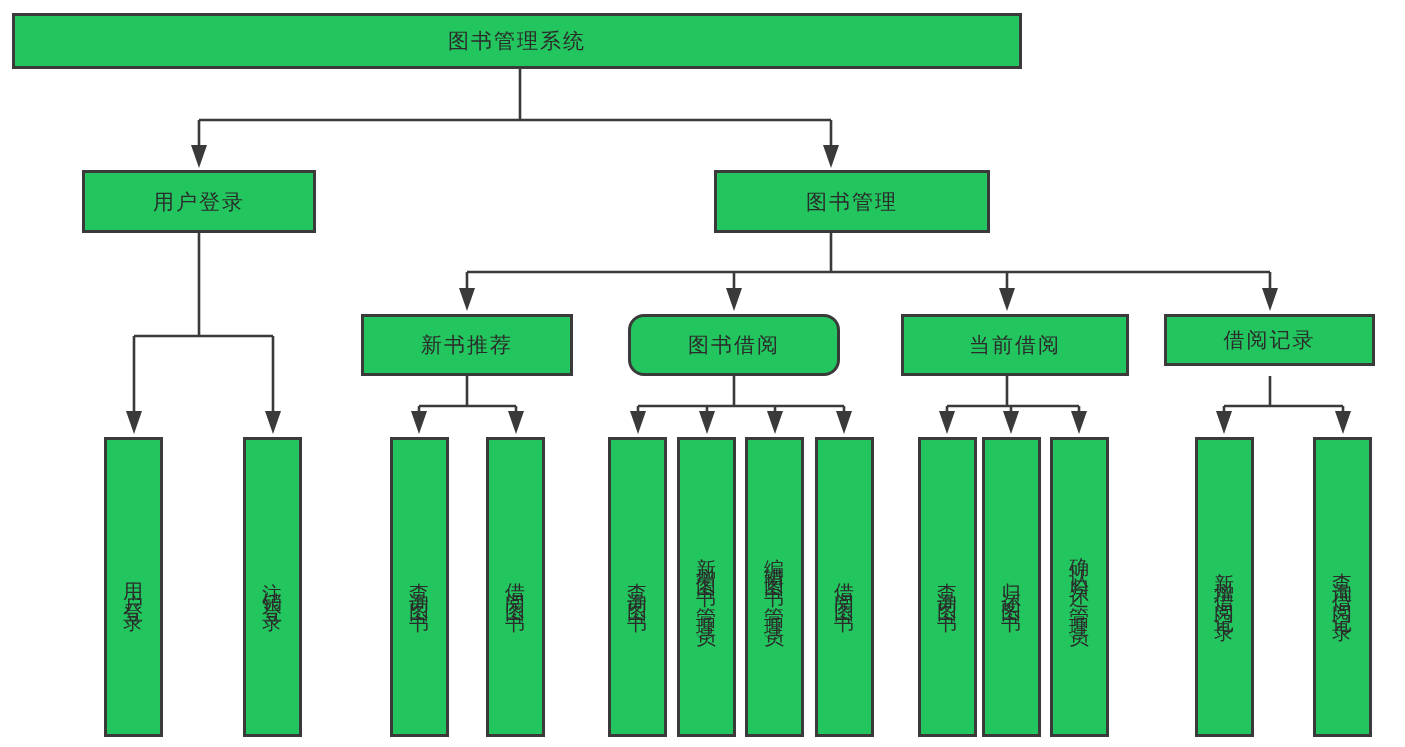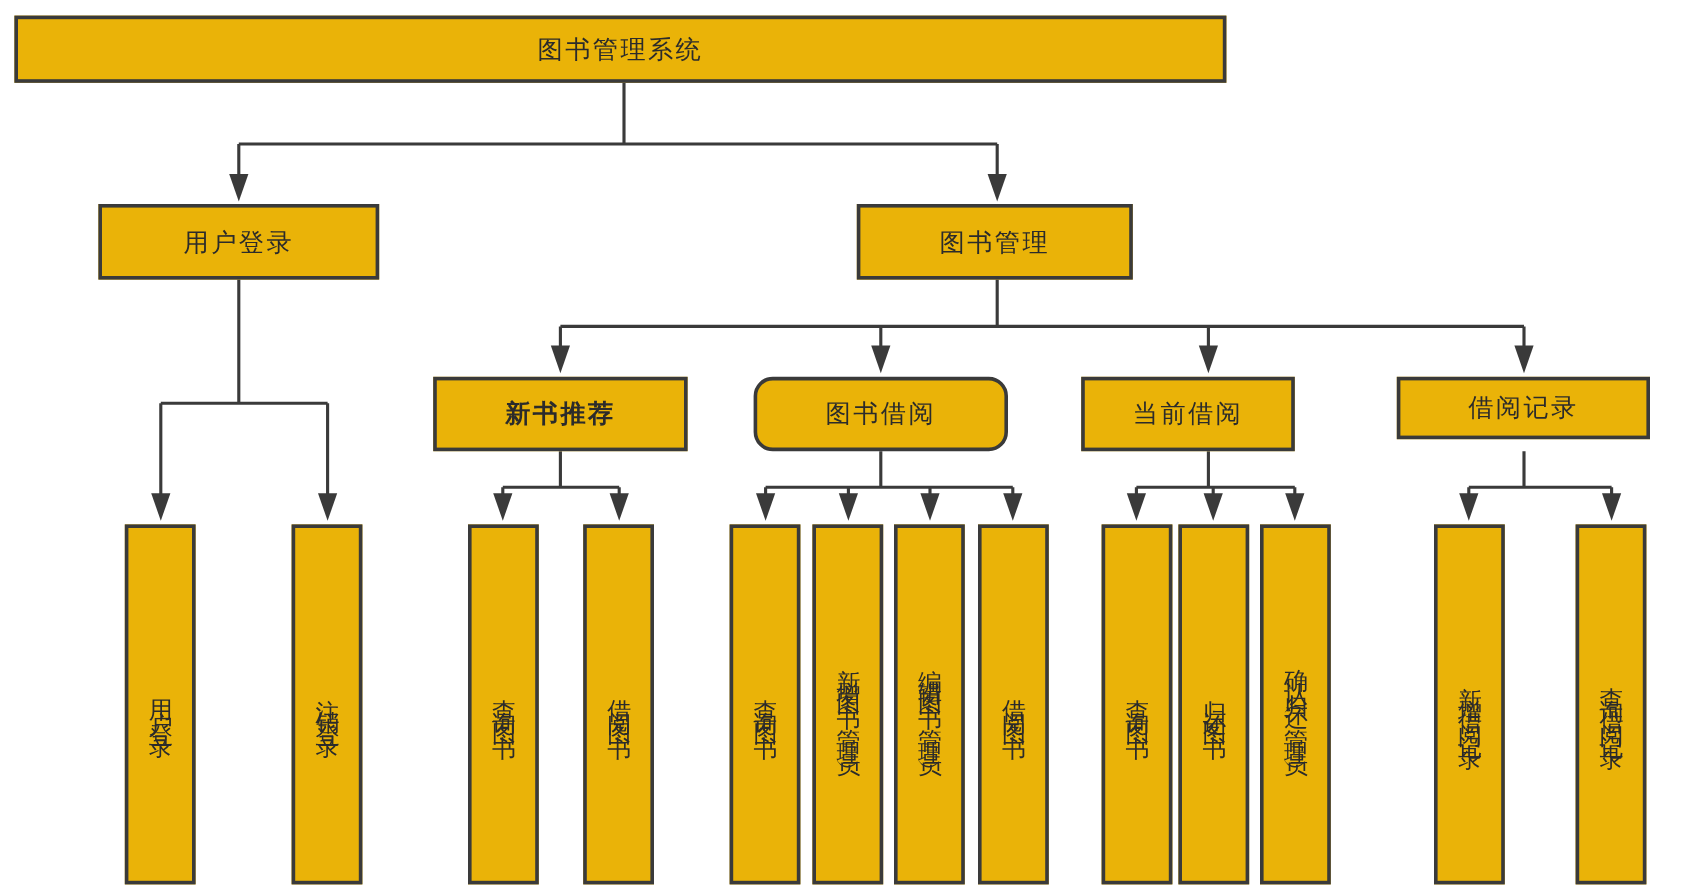--- a/index.html
+++ b/index.html
@@ -19,21 +19,21 @@
     position: absolute;
     left: 0;
     top: 0;
     width: 1405px;
     height: 747px;
   }
   .box {
     position: absolute;
     box-sizing: border-box;
     border: 3px solid #3a3a3a;
-    background: #eab308;
+    background: #22c55e;
     display: flex;
     align-items: center;
     justify-content: center;
     color: #2b2b2b;
     font-size: 21px;
     letter-spacing: 2px;
     white-space: nowrap;
   }
   .vbox {
     font-size: 20px;
@@ -104,31 +104,31 @@
     </g>
   </svg>
 
   <div class="box" style="left:12px; top:13px; width:1010px; height:56px;">
     <span>图书管理系统</span>
   </div>
 
   <div class="box" style="left:82px; top:170px; width:234px; height:63px;">
     <span>用户登录</span>
   </div>
-  <div class="box" style="left:714px; top:170px; width:230px; height:63px;">
+  <div class="box" style="left:714px; top:170px; width:276px; height:63px;">
     <span>图书管理</span>
   </div>
 
-  <div class="box" style="left:361px; top:314px; width:212px; height:62px;font-weight:bold;">
+  <div class="box" style="left:361px; top:314px; width:212px; height:62px;">
     <span>新书推荐</span>
   </div>
   <div class="box" style="left:628px; top:314px; width:212px; height:62px;border-radius:16px;">
     <span>图书借阅</span>
   </div>
-  <div class="box" style="left:901px; top:314px; width:178px; height:62px;">
+  <div class="box" style="left:901px; top:314px; width:228px; height:62px;">
     <span>当前借阅</span>
   </div>
   <div class="box" style="left:1164px; top:314px; width:211px; height:52px;">
     <span>借阅记录</span>
   </div>
 
   <div class="box vbox" style="left:104px; top:437px; width:59px; height:300px;">
     <span class="vlabel">用户登录</span>
   </div>
   <div class="box vbox" style="left:243px; top:437px; width:59px; height:300px;">

